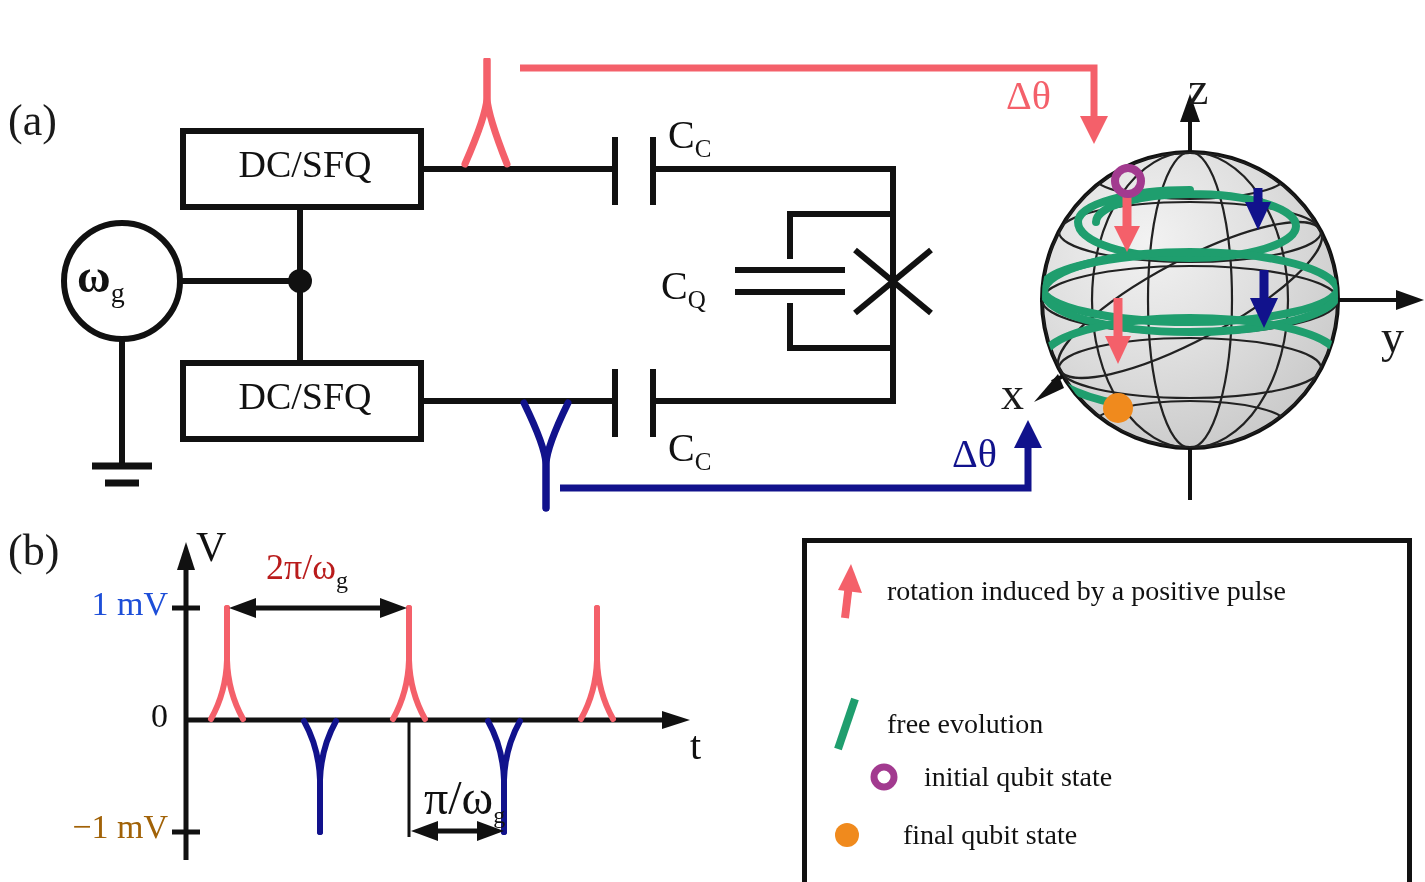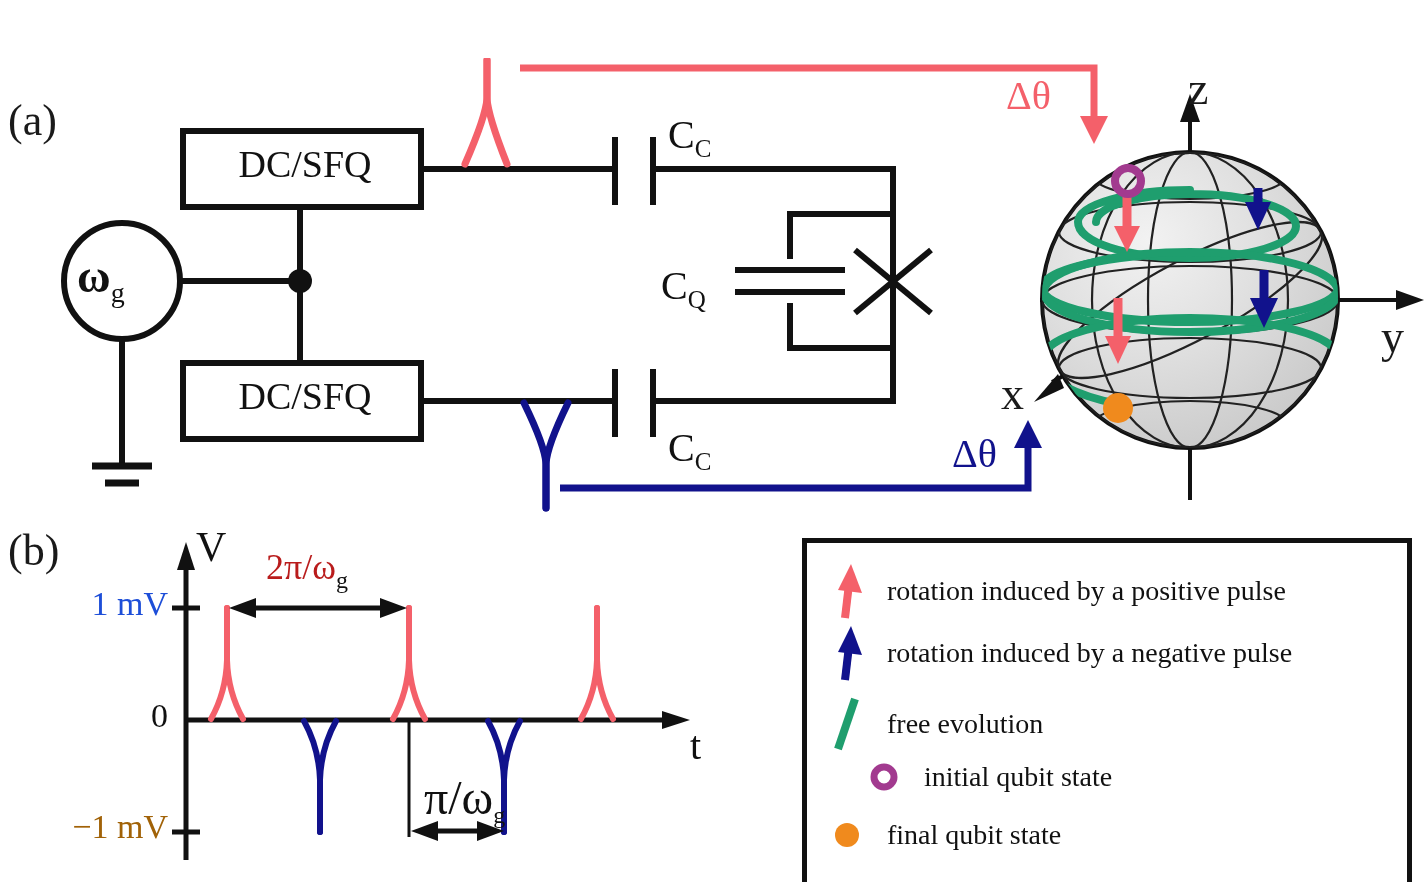--- a/index.html
+++ b/index.html
@@ -342,49 +342,40 @@
     <div class="legend-row" style="top:18px;">
       <div class="legend-icon">
         <svg width="34" height="58" viewBox="0 0 34 58">
           <line x1="15" y1="56" x2="19" y2="22" stroke="#f4606a" stroke-width="8" stroke-linecap="butt"></line>
           <path d="M 21 2 L 8 28 L 32 31 Z" fill="#f4606a"></path>
         </svg>
       </div>
       <div class="legend-text">rotation induced by a positive pulse</div>
     </div>
 
-    <div class="legend-row" style="top:80px;">
-      <div class="legend-icon">
-        <svg width="34" height="58" viewBox="0 0 34 58">
-          <line x1="15" y1="56" x2="19" y2="22" stroke="#11128c" stroke-width="8" stroke-linecap="butt"></line>
-          <path d="M 21 2 L 8 28 L 32 31 Z" fill="#11128c"></path>
-        </svg>
-      </div>
-      <div class="legend-text">rotation induced by a negative pulse</div>
-    </div>
 
     <div class="legend-row" style="top:151px;">
       <div class="legend-icon">
         <svg width="34" height="58" viewBox="0 0 34 58">
           <line x1="8" y1="54" x2="25" y2="4" stroke="#1f9e6e" stroke-width="8" stroke-linecap="butt"></line>
         </svg>
       </div>
       <div class="legend-text">free evolution</div>
     </div>
 
     <div class="legend-row" style="top:204px;padding-left:37px;">
       <div class="legend-icon">
         <svg width="34" height="34" viewBox="0 0 34 34">
           <circle cx="17" cy="17" r="10" fill="none" stroke="#a23a8f" stroke-width="7"></circle>
         </svg>
       </div>
       <div class="legend-text">initial qubit state</div>
     </div>
 
-    <div class="legend-row" style="top:262px;">
+    <div class="legend-row" style="top:262px;gap:16px;">
       <div class="legend-icon">
         <svg width="34" height="34" viewBox="0 0 34 34">
           <circle cx="17" cy="17" r="12" fill="#f08a1d"></circle>
         </svg>
       </div>
       <div class="legend-text">final qubit state</div>
     </div>
 
   </div>
 

